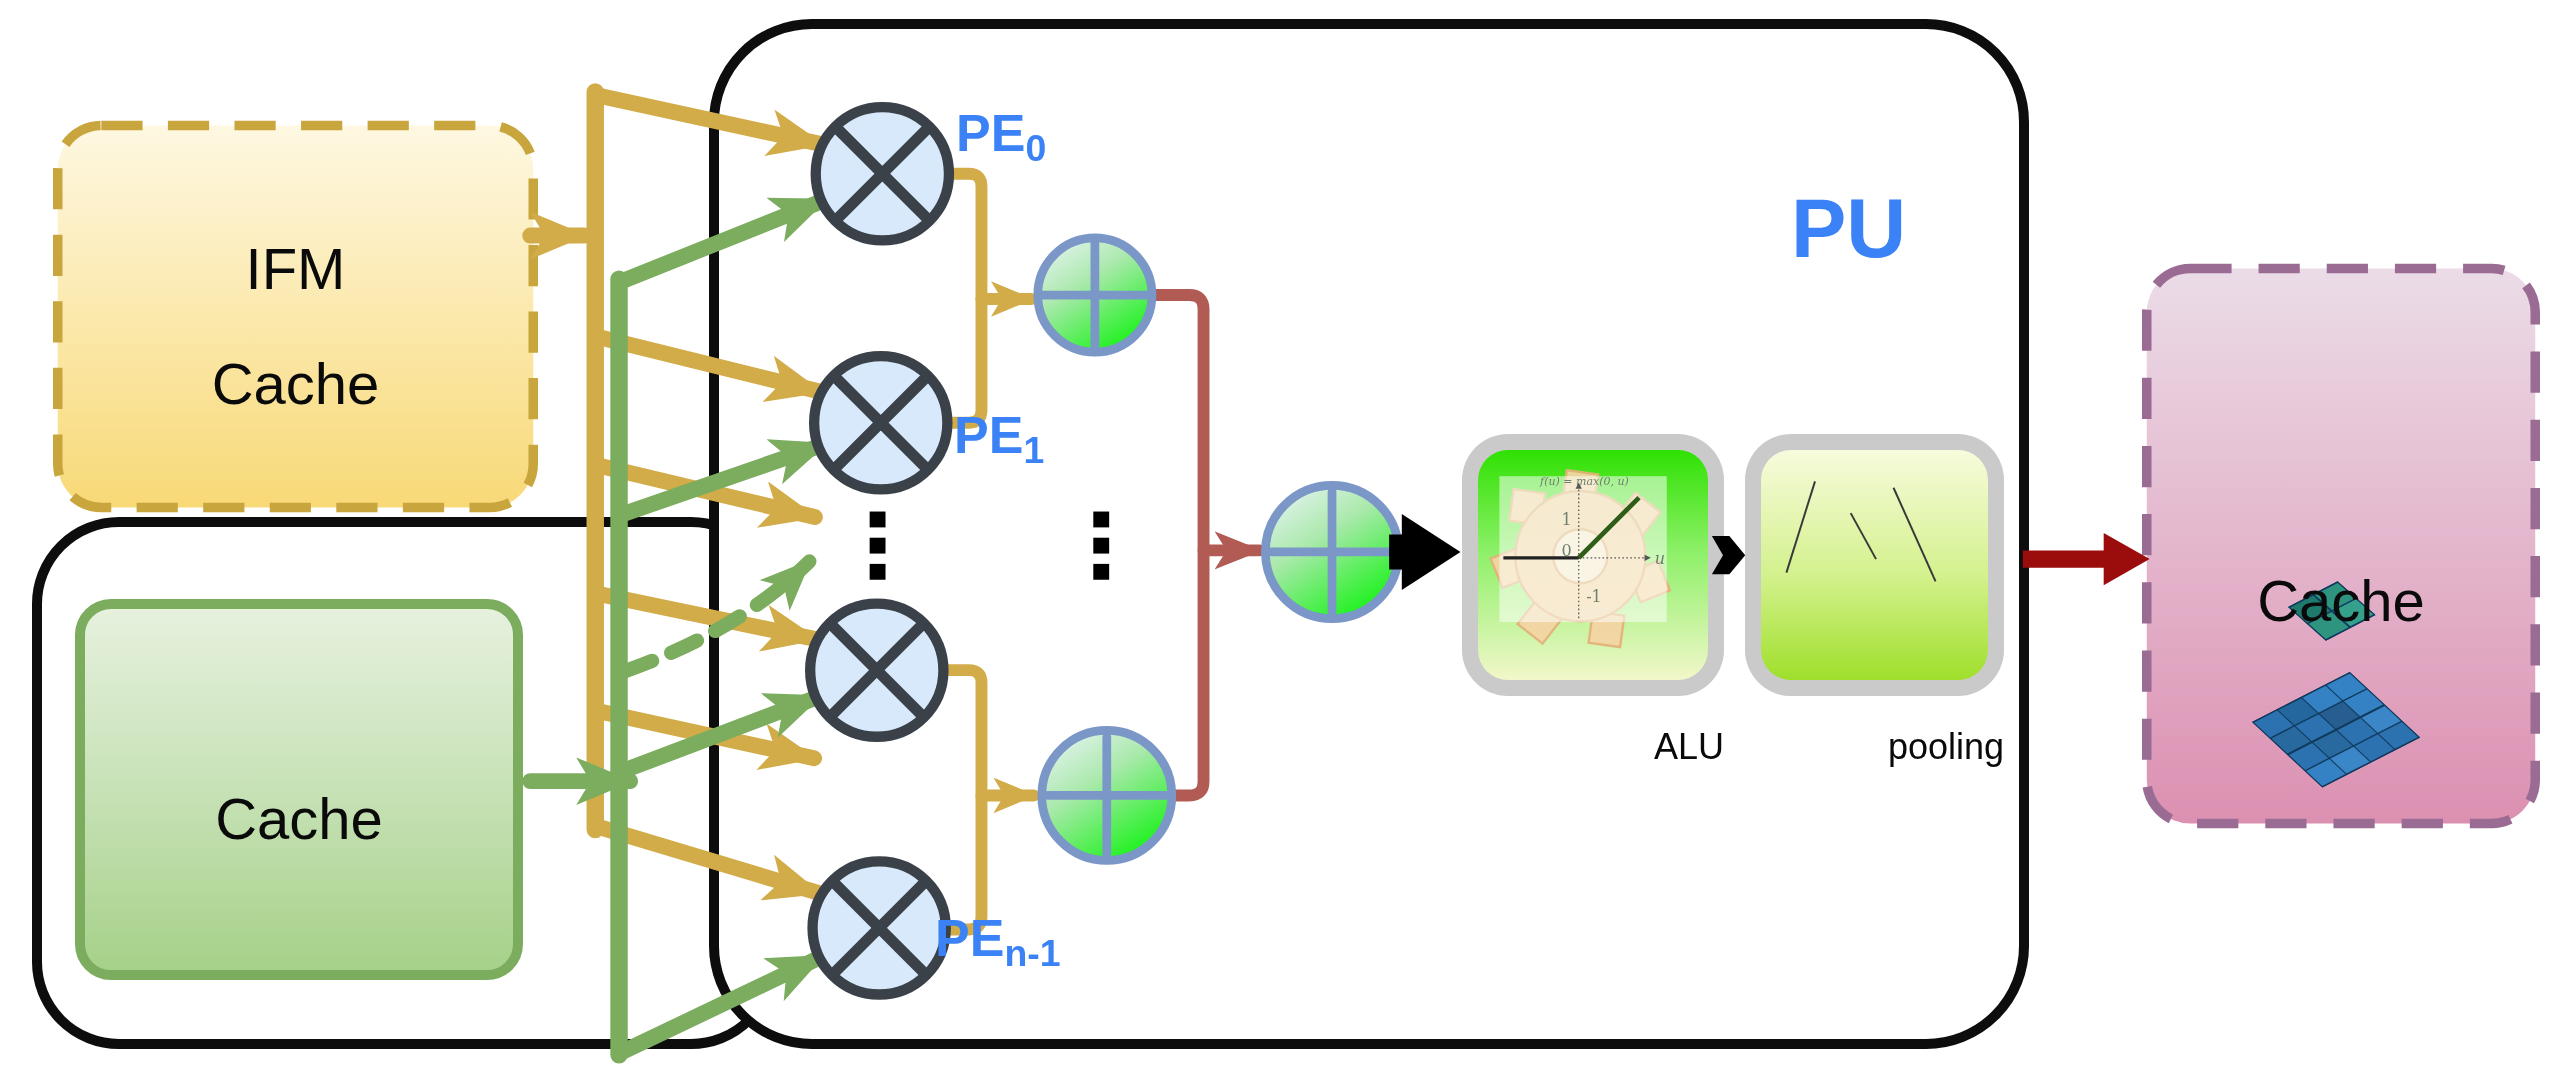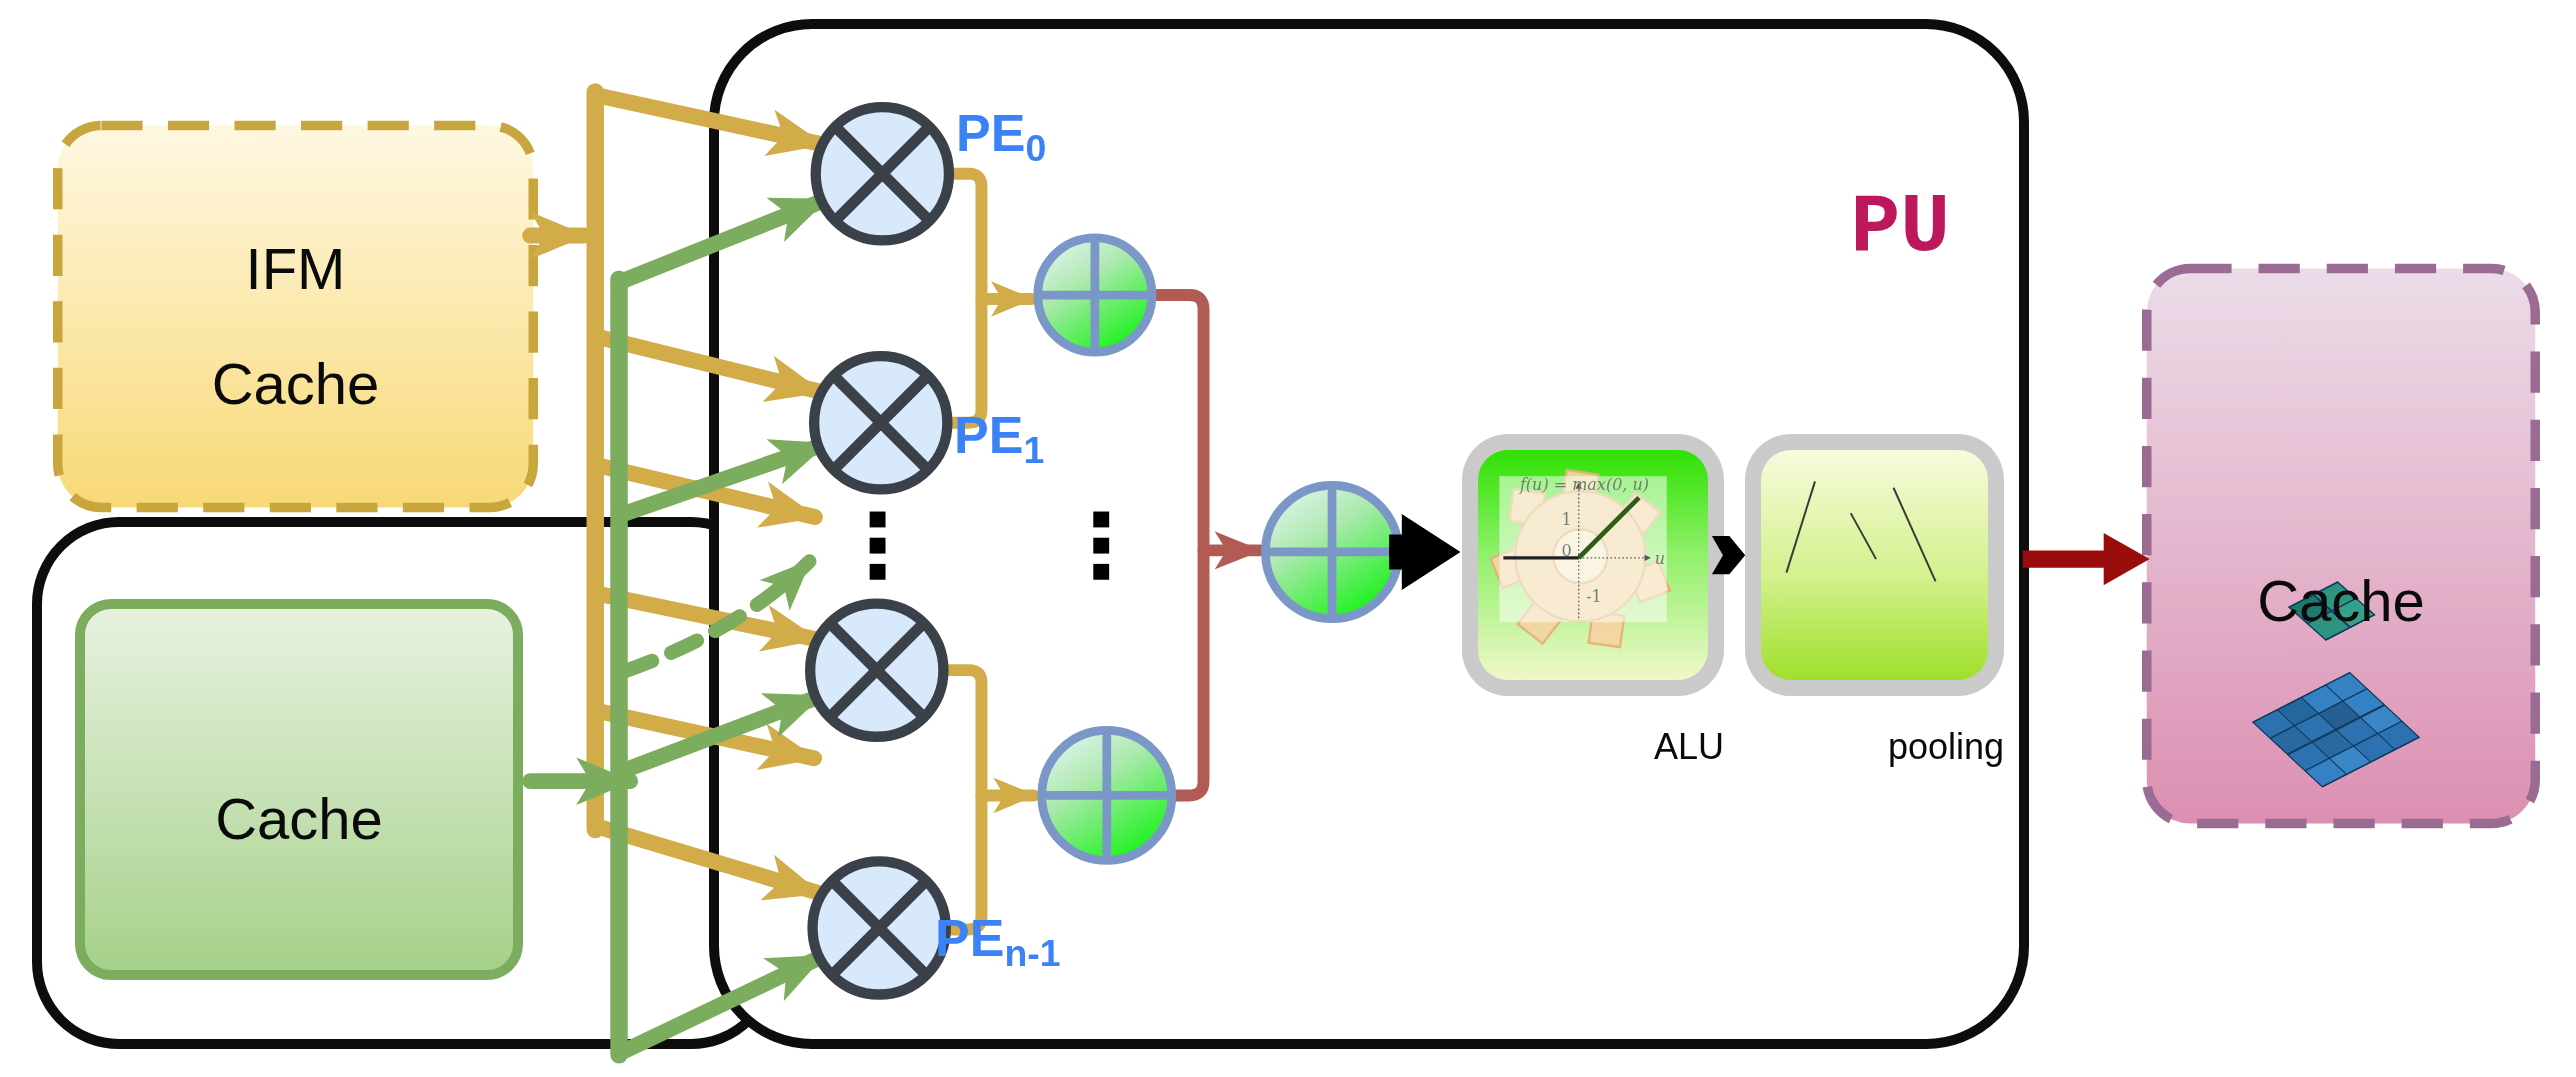--- a/index.html
+++ b/index.html
@@ -16,22 +16,22 @@
   .unit-frame{background:#CACACA;border-radius:46px;}
   .unit-inner{position:absolute;left:16px;top:16px;right:16px;bottom:16px;border-radius:30px;overflow:hidden;}
   #alu-frame{left:1462px;top:434px;width:262px;height:262px;}
   #alu-inner{background:linear-gradient(180deg,#2FE103 0%,#8FF06A 45%,#F2F7CA 100%);}
   #pool-frame{left:1745px;top:434px;width:259px;height:262px;}
   #pool-inner{background:linear-gradient(180deg,#F7FBDC 0%,#D3F18C 55%,#9FDF2B 100%);}
   
   .cache-line{position:absolute;text-align:center;font-size:58px;color:#0a0a0a;line-height:65px;}
   .pe-label{position:absolute;font-size:52px;font-weight:bold;color:#3b82f6;line-height:52px;white-space:nowrap;}
   .pe-label sub{font-size:0.72em;vertical-align:-0.28em;}
-  #pu-label{position:absolute;left:1791px;top:187px;width:159px;text-align:right;
-            font-size:83px;font-weight:bold;color:#be185d;line-height:83px;font-family:Liberation Mono, monospace;}
+  #pu-label{position:absolute;left:1791px;top:187px;width:159px;text-align:left;
+            font-size:83px;font-weight:bold;color:#3b82f6;line-height:83px;}
   .unit-label{position:absolute;text-align:right;font-size:36px;font-weight:normal;color:#0a0a0a;}
   .plot-text{position:absolute;font-family:"DejaVu Serif", serif;color:#6f7f6f;text-align:center;}
   
   .fmap{position:absolute;left:0;top:0;display:grid;gap:2.4px;background:#0F3A5C;border:2.4px solid #0F3A5C;transform-origin:0 0;}
   .fmap div{width:100%;height:100%;}
   #fmap-big{width:190px;height:127px;grid-template-columns:repeat(4,1fr);grid-template-rows:repeat(4,1fr);
             transform:matrix(0.504,-0.258,0.537,0.5,2252,722);}
   #fmap-small{width:87px;height:60px;grid-template-columns:repeat(2,1fr);grid-template-rows:repeat(2,1fr);
             transform:matrix(0.545,-0.282,0.592,0.526,2288,607);}
 </style>
@@ -248,20 +248,20 @@
 
   <div id="pu-label">PU</div>
 
   <div class="pe-label" style="left:956px;top:107px"><span>PE</span><sub>0</sub></div>
   <div class="pe-label" style="left:954px;top:409px"><span>PE</span><sub>1</sub></div>
   <div class="pe-label" style="left:935px;top:912px"><span>PE</span><sub>n-1</sub></div>
 
   <div class="unit-label" style="left:1462px;top:726px;width:262px">ALU</div>
   <div class="unit-label" style="left:1745px;top:726px;width:259px">pooling</div>
 
-  <div class="plot-text" style="left:1515px;top:475px;width:139px;font-size:16px;font-style:italic">f(u) = max(0, u)</div>
+  <div class="plot-text" style="left:1515px;top:475px;width:139px;font-size:11px;font-style:italic">f(u) = max(0, u)</div>
   <div class="plot-text" style="left:1557px;top:510px;width:19px;font-size:16px">1</div>
   <div class="plot-text" style="left:1557px;top:541px;width:19px;font-size:16px">0</div>
   <div class="plot-text" style="left:1582px;top:587px;width:24px;font-size:16px">-1</div>
   <div class="plot-text" style="left:1652px;top:549px;width:16px;font-size:16px;font-style:italic">u</div>
 
 </div>
 
 
 </body></html>

